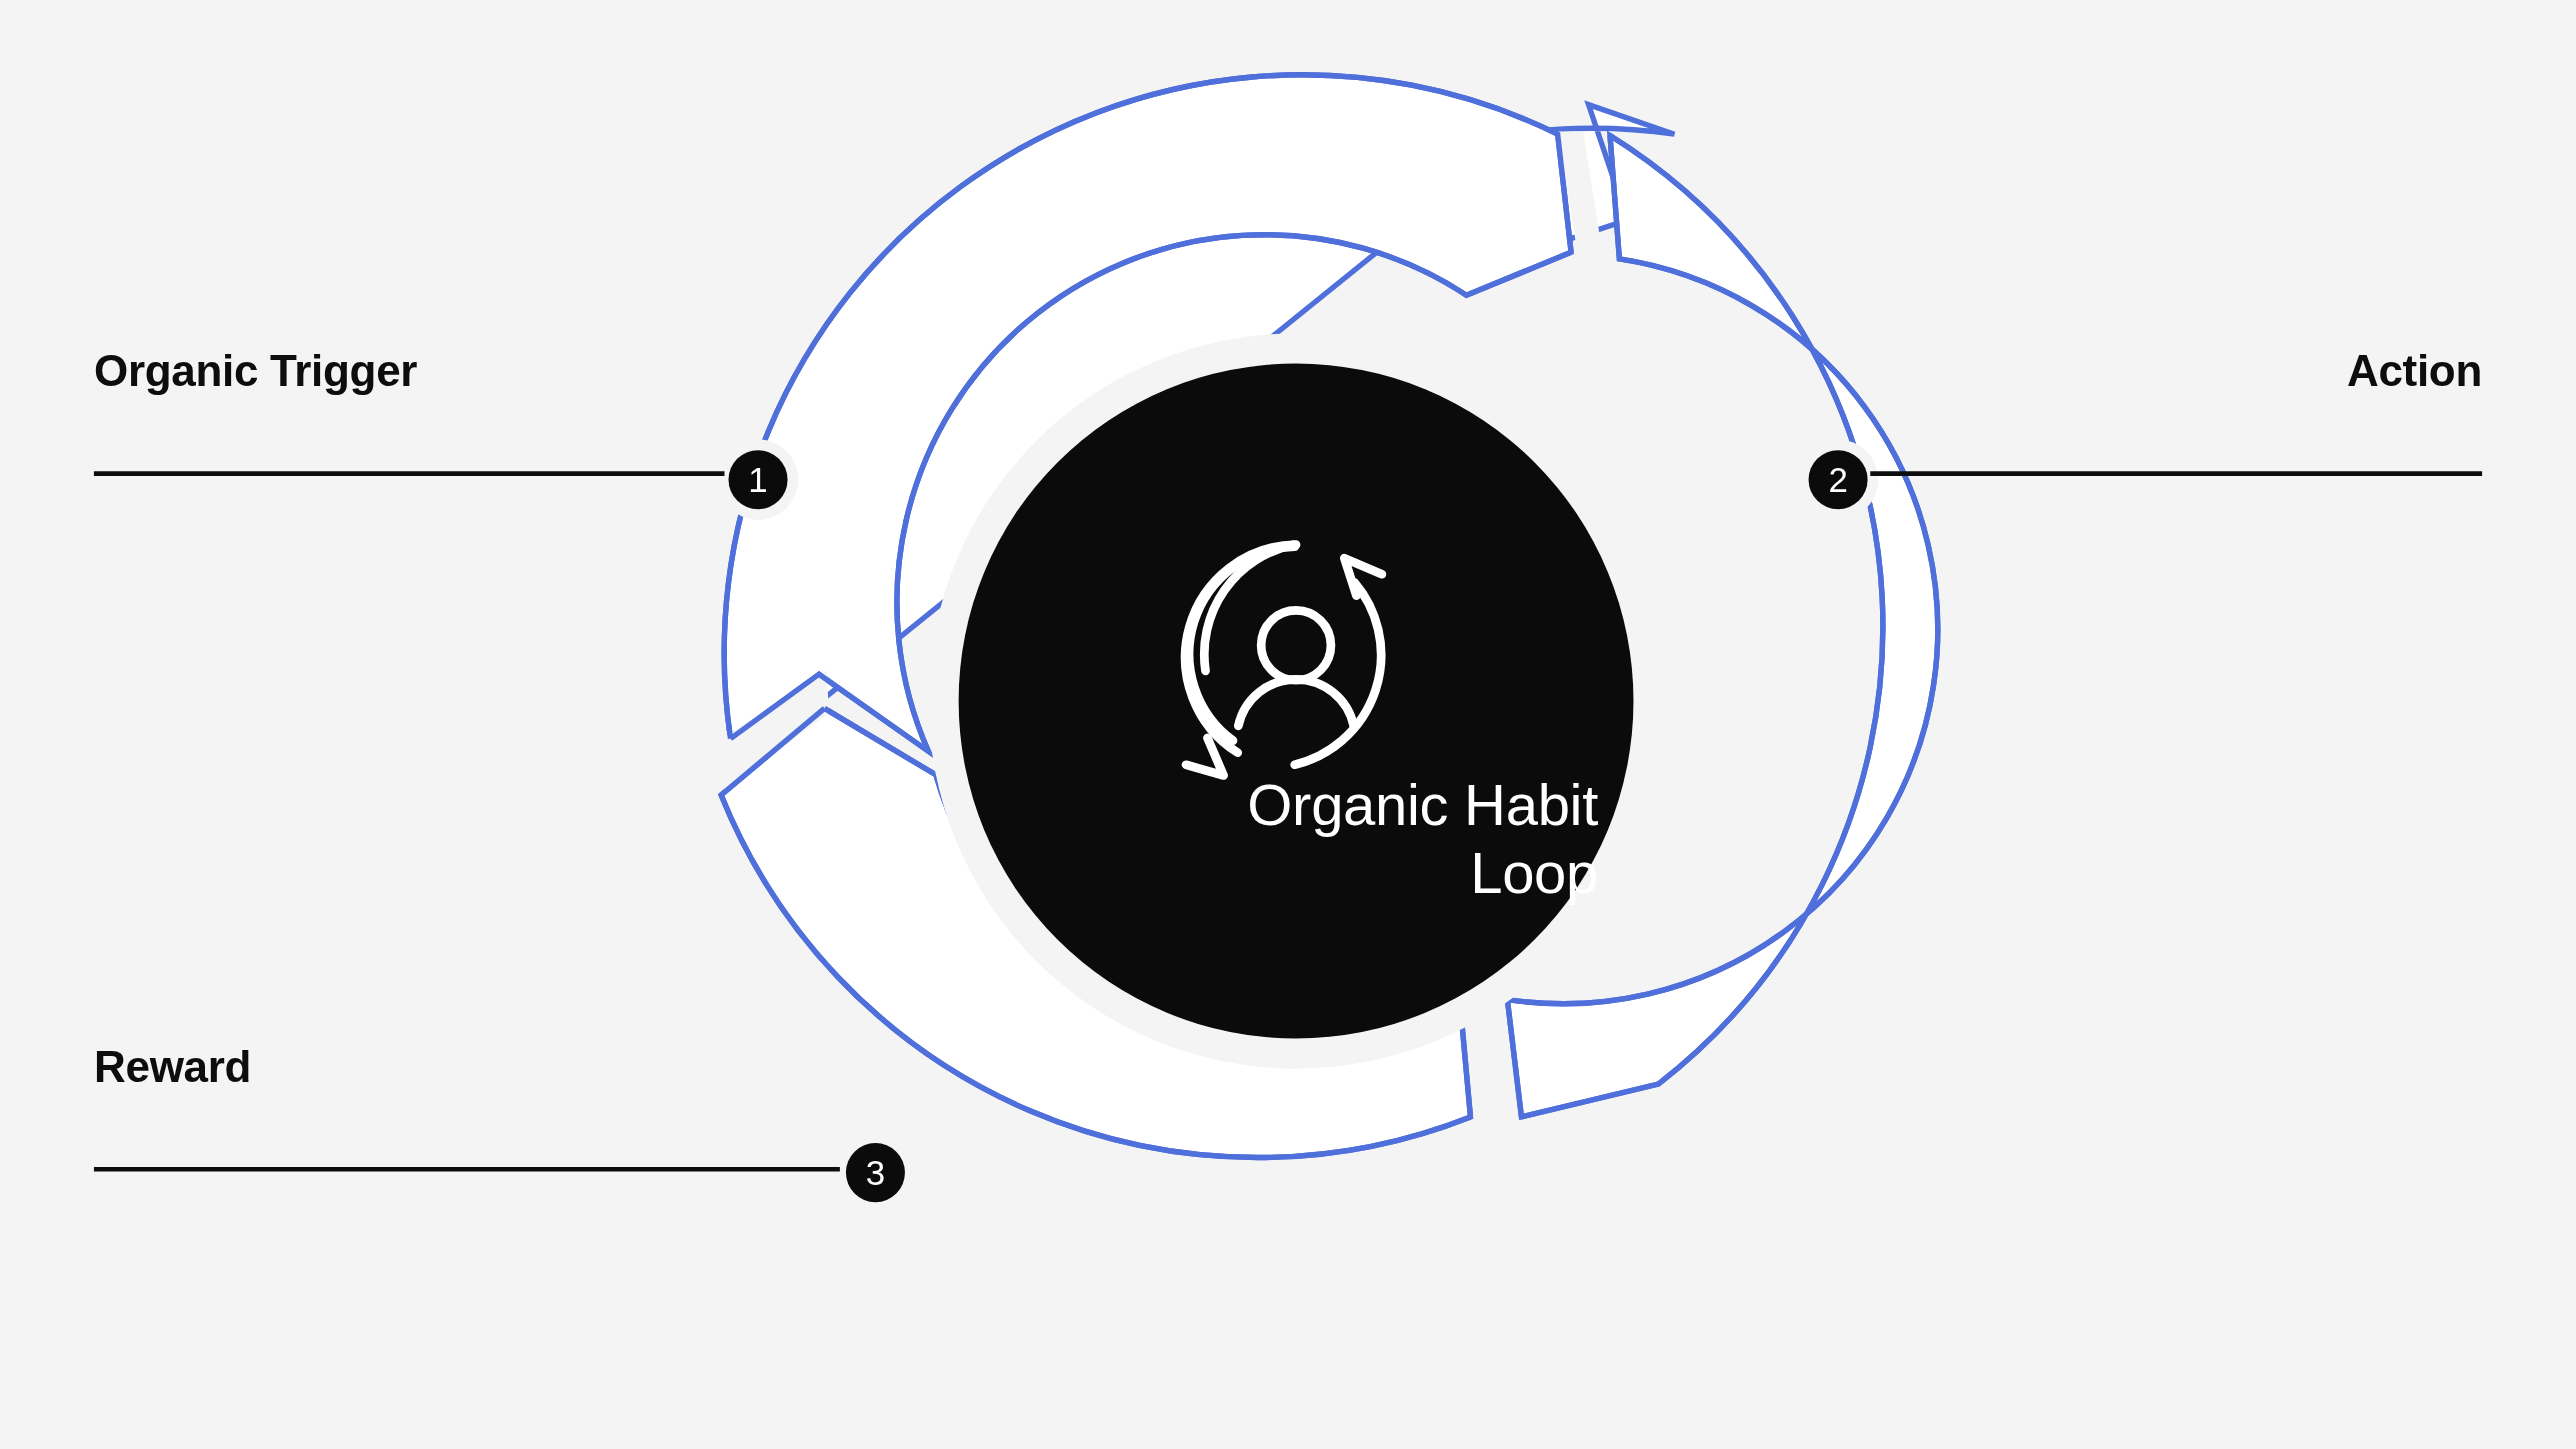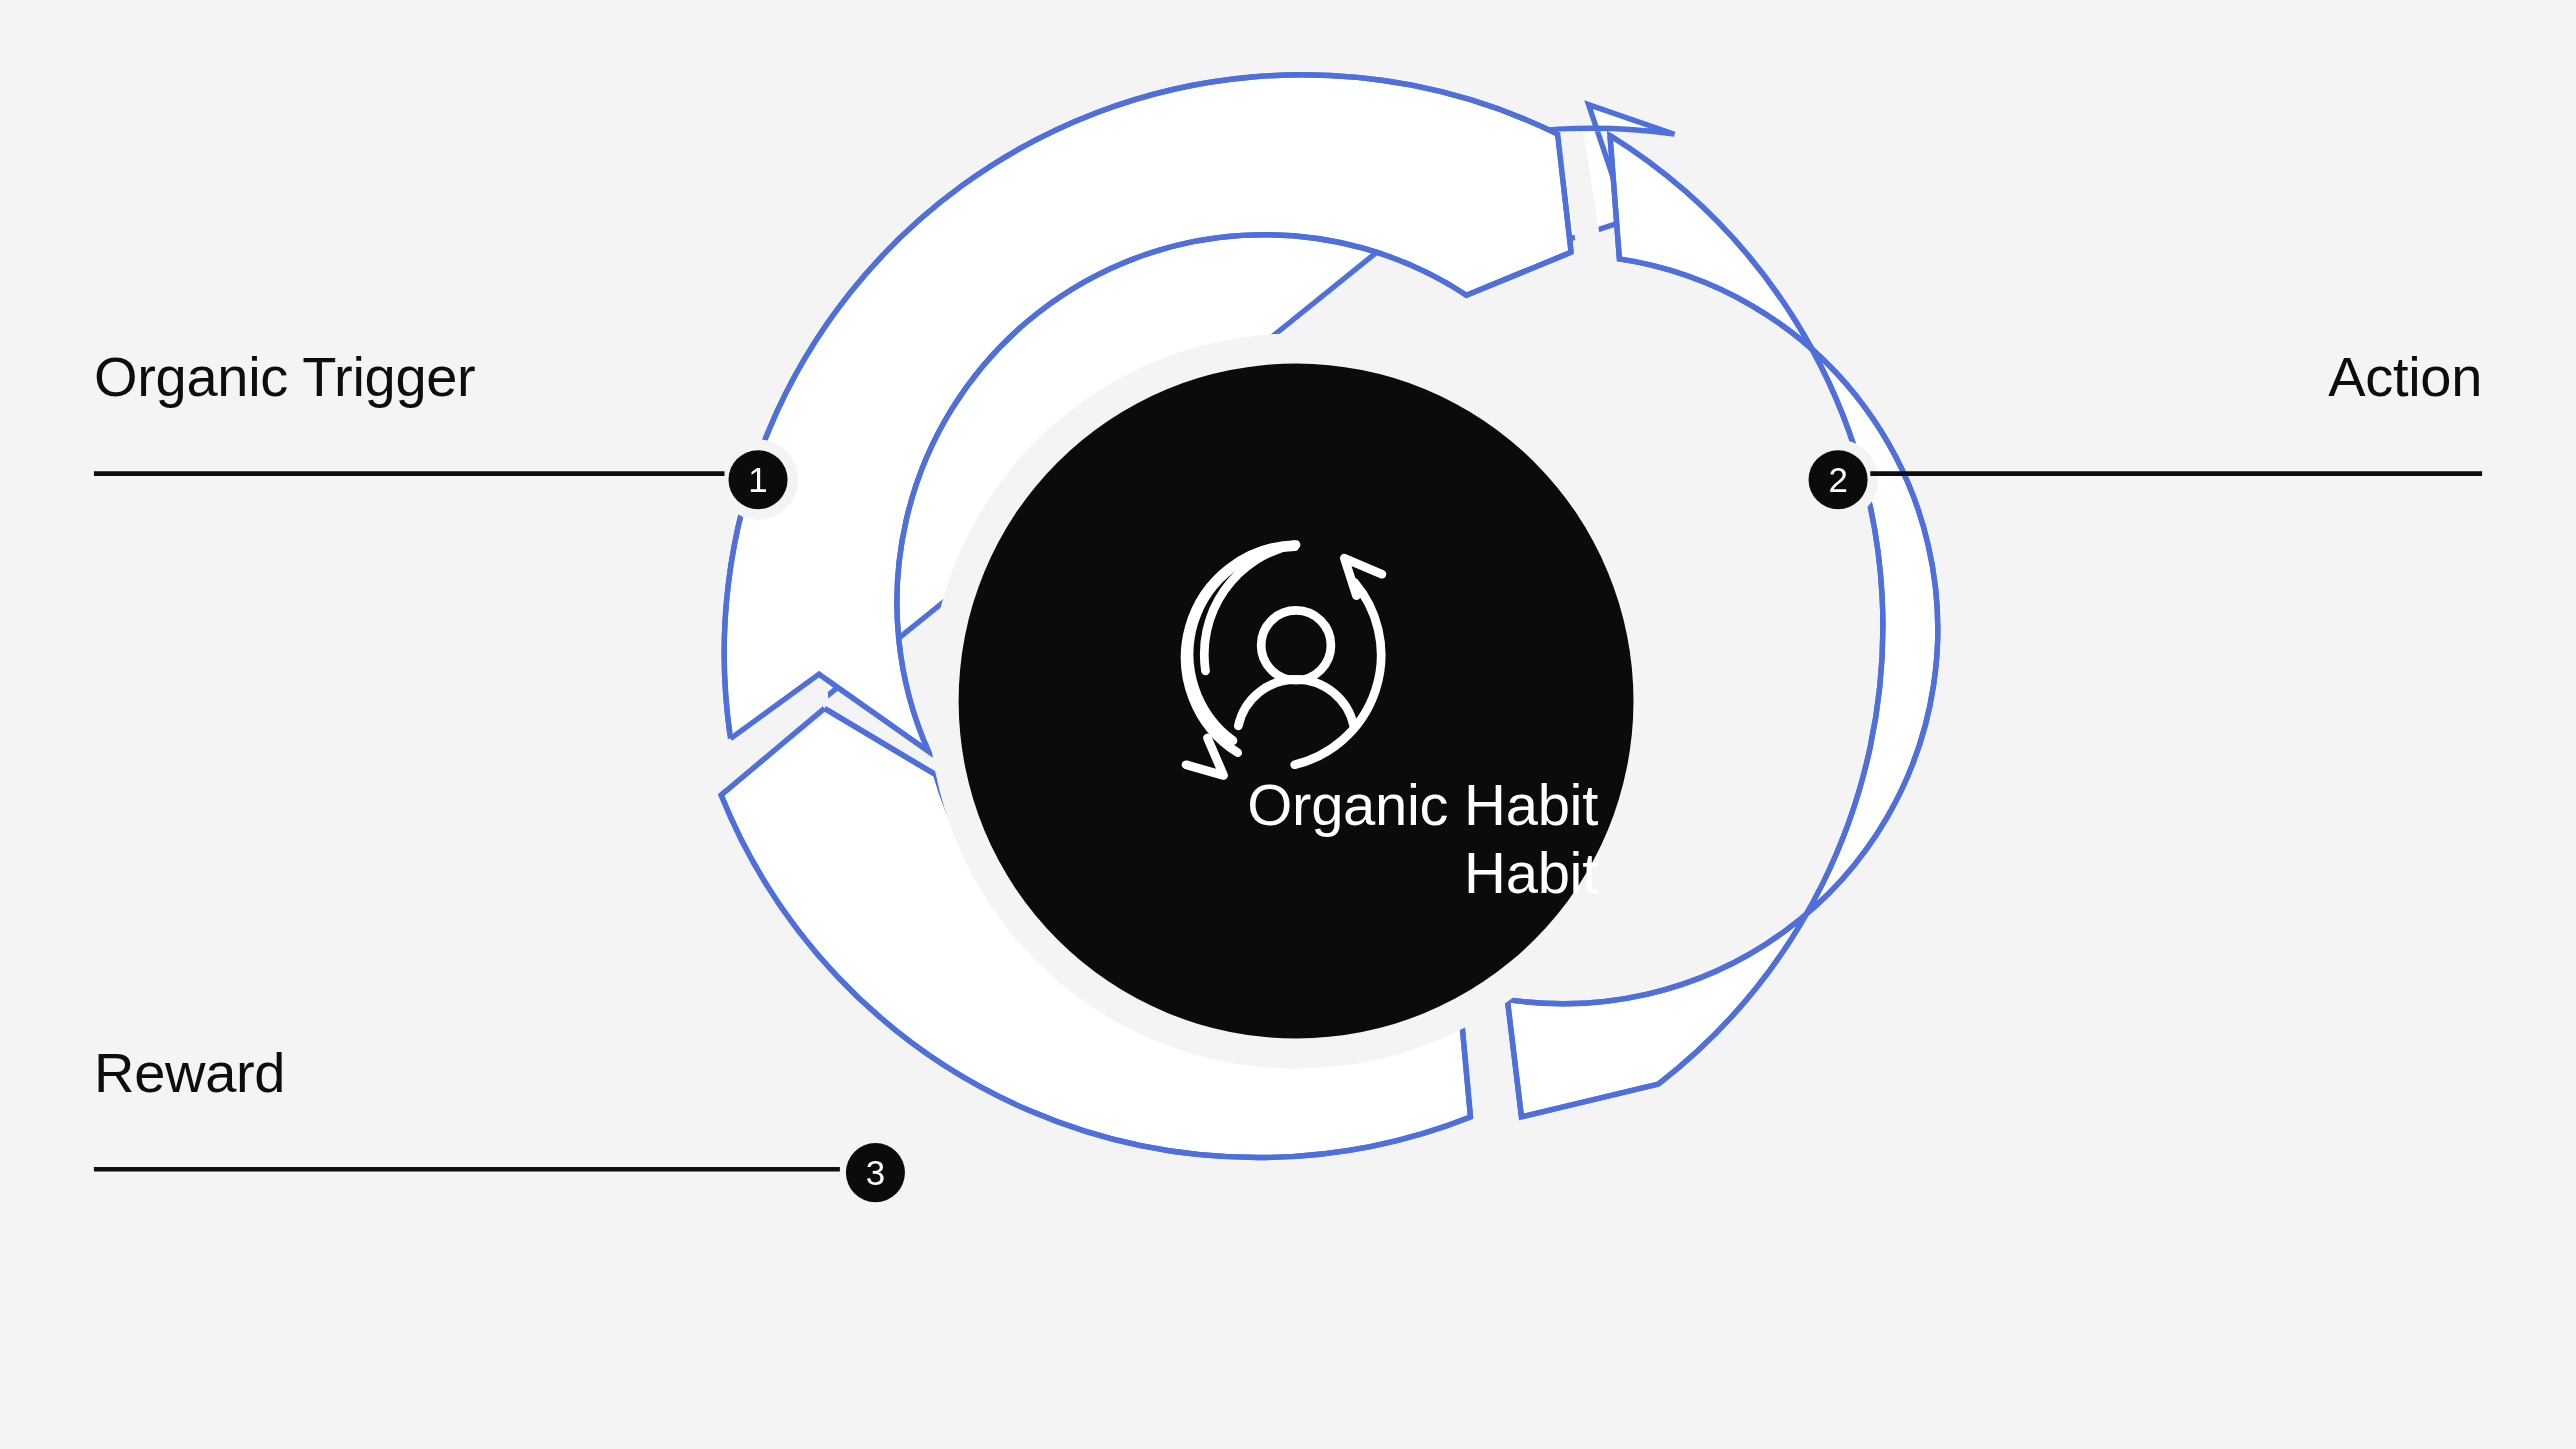--- a/index.html
+++ b/index.html
@@ -26,22 +26,22 @@
     top: 0;
     width: 2576px;
     height: 1449px;
     display: block;
   }
   .label-block {
     position: absolute;
   }
   .label-text {
     font-family: "Liberation Sans", sans-serif;
-    font-size: 56px;
-    font-weight: 400;
+    font-size: 44px;
+    font-weight: 700;
     color: #0d0d0d;
     letter-spacing: -0.3px;
     white-space: nowrap;
     line-height: 1;
   }
   .label-left .label-text { text-align: left; }
   .label-right .label-text { text-align: right; }
   .center-title {
     position: absolute;
     text-align: right;
@@ -175,17 +175,17 @@
   <div class="label-block label-left" style="left:94px; top:1045px; width:746px;">
     <div class="label-text">Reward</div>
   </div>
 
   <div class="label-block label-right" style="left:1870px; top:349px; width:612px;">
     <div class="label-text">Action</div>
   </div>
 
   <div class="center-title" style="left:994px; top:771px; width:604px;">
     <div>Organic Habit</div>
-    <div>Habit</div>
+    <div>Loop</div>
   </div>
 
 </div>
 
 
 </body></html>

